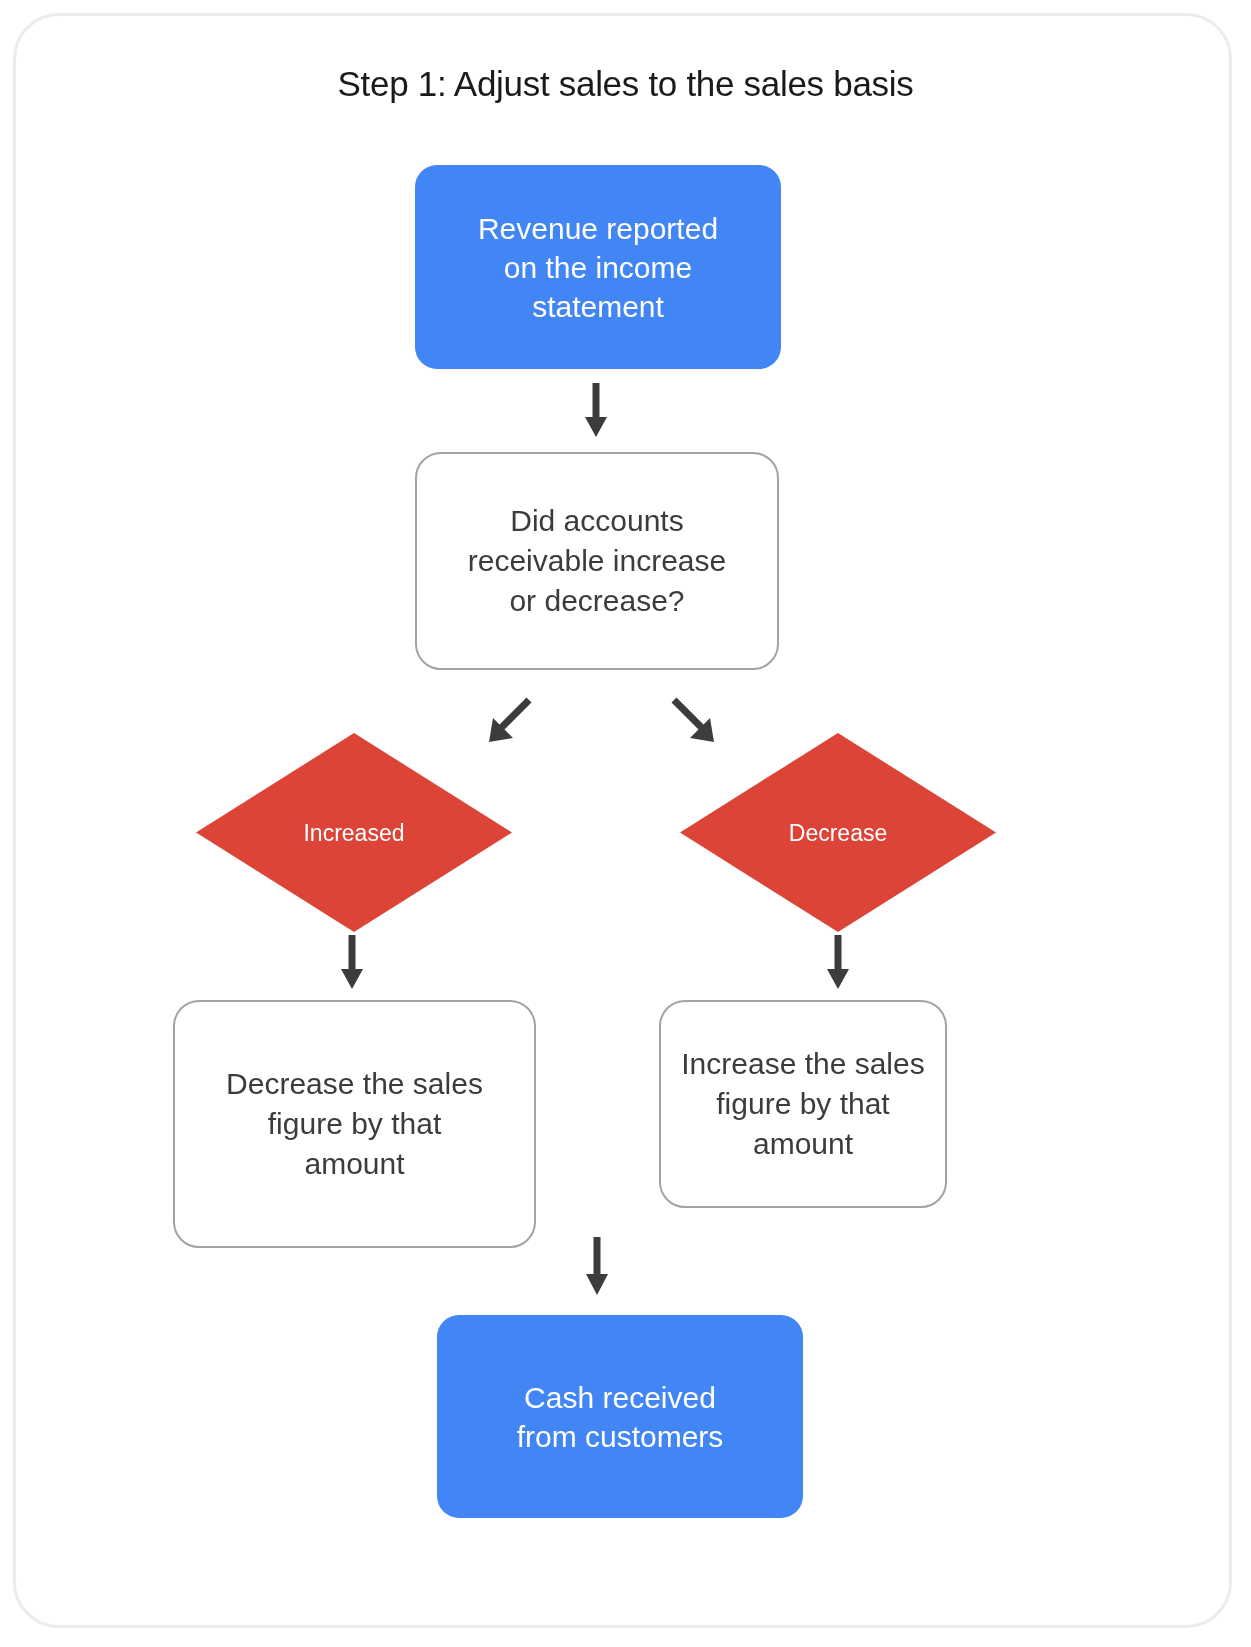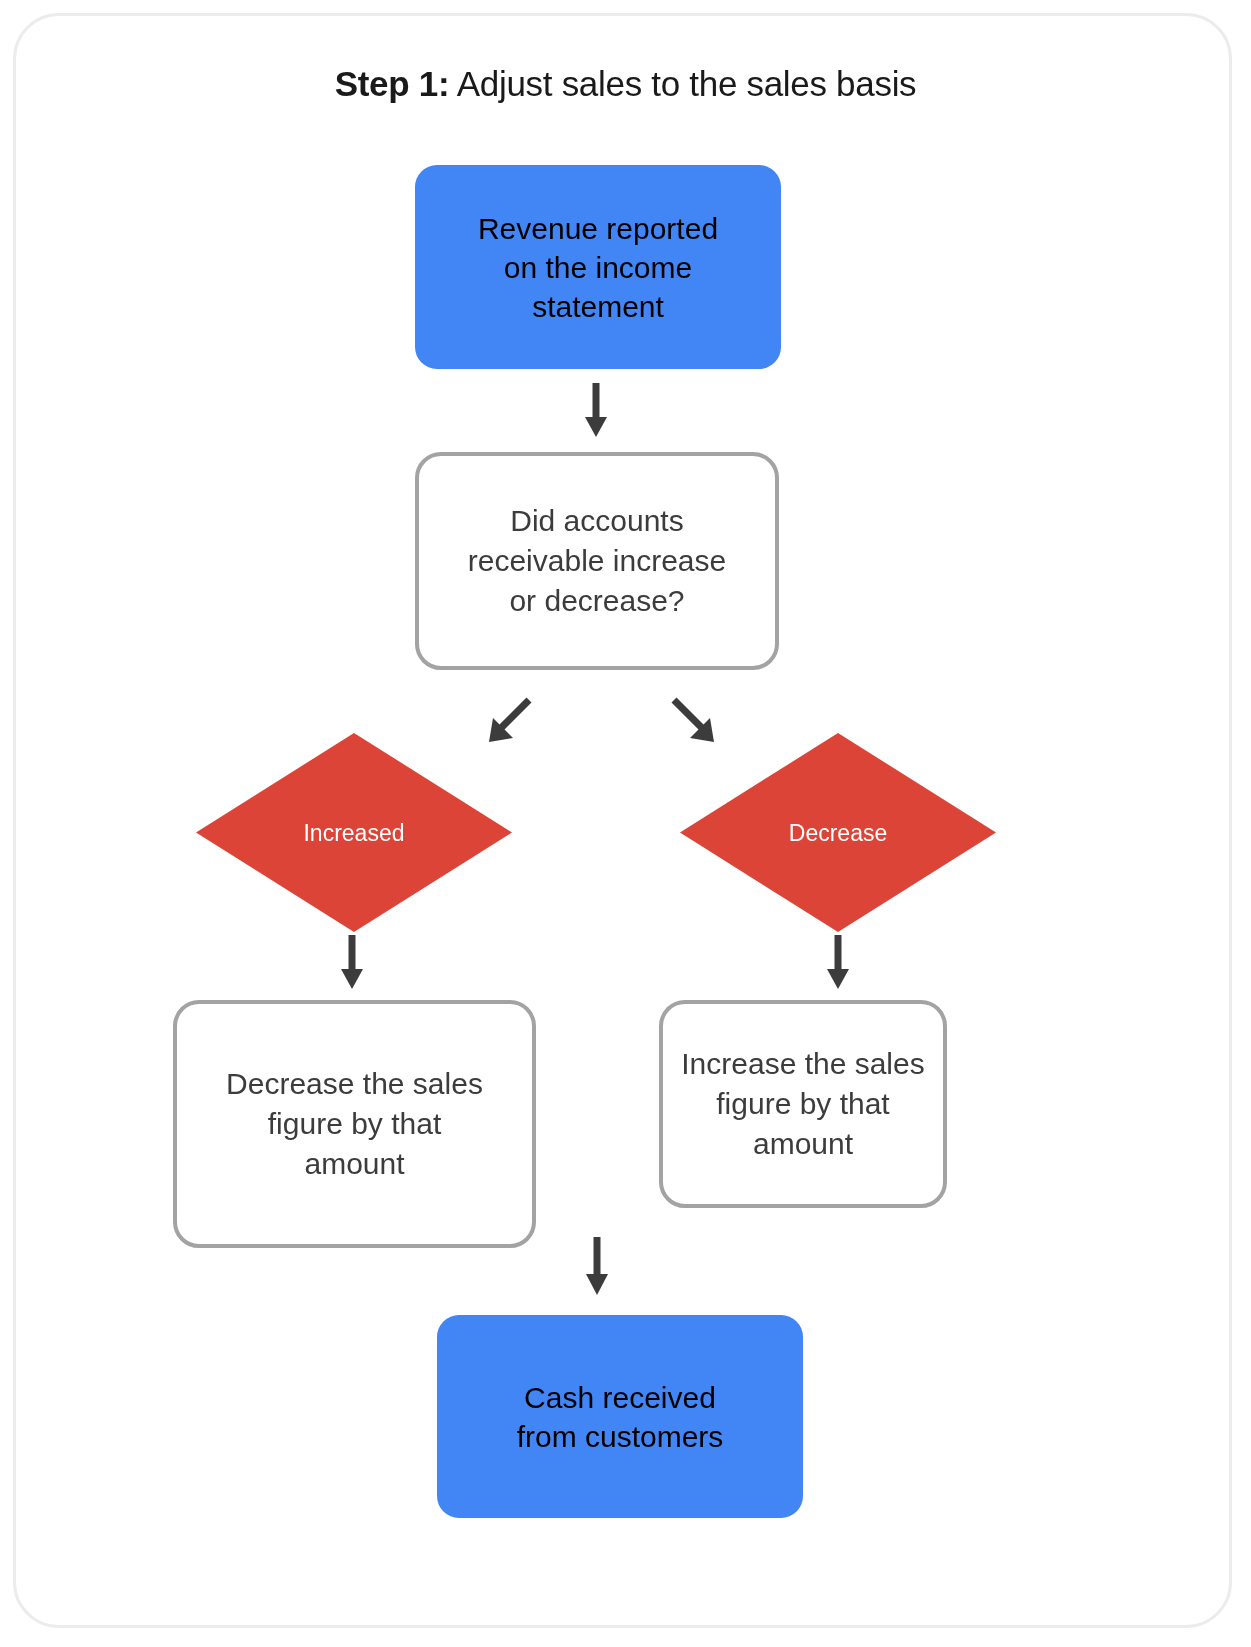--- a/index.html
+++ b/index.html
@@ -36,50 +36,50 @@
     position: absolute;
     left: 0;
     top: 62px;
     width: 1251px;
     text-align: center;
     font-size: 35px;
     line-height: 44px;
     color: #1a1a1a;
     letter-spacing: -0.3px;
   }
-  #title .strong { font-weight: 700; }
+  #title .strong { font-weight: 400; }
   #title .normal { font-weight: 400; }
 
   
   .node {
     position: absolute;
     box-sizing: border-box;
     display: flex;
     align-items: center;
     justify-content: center;
     text-align: center;
   }
   .node .label {
     display: block;
     padding: 0 14px;
     white-space: pre-line;
   }
 
   .node-blue {
     background: #4285f4;
     border-radius: 22px;
-    color: #000000;
+    color: #ffffff;
     font-size: 30px;
     line-height: 39px;
     font-weight: 400;
   }
 
   .node-yellow {
     background: #ffffff;
-    border: 4px solid #a3a3a3;
+    border: 2px solid #a3a3a3;
     border-radius: 26px;
     color: #3c3c3c;
     font-size: 30px;
     line-height: 40px;
     font-weight: 500;
   }
 
   .node-diamond {
     color: #ffffff;
     font-size: 23px;

